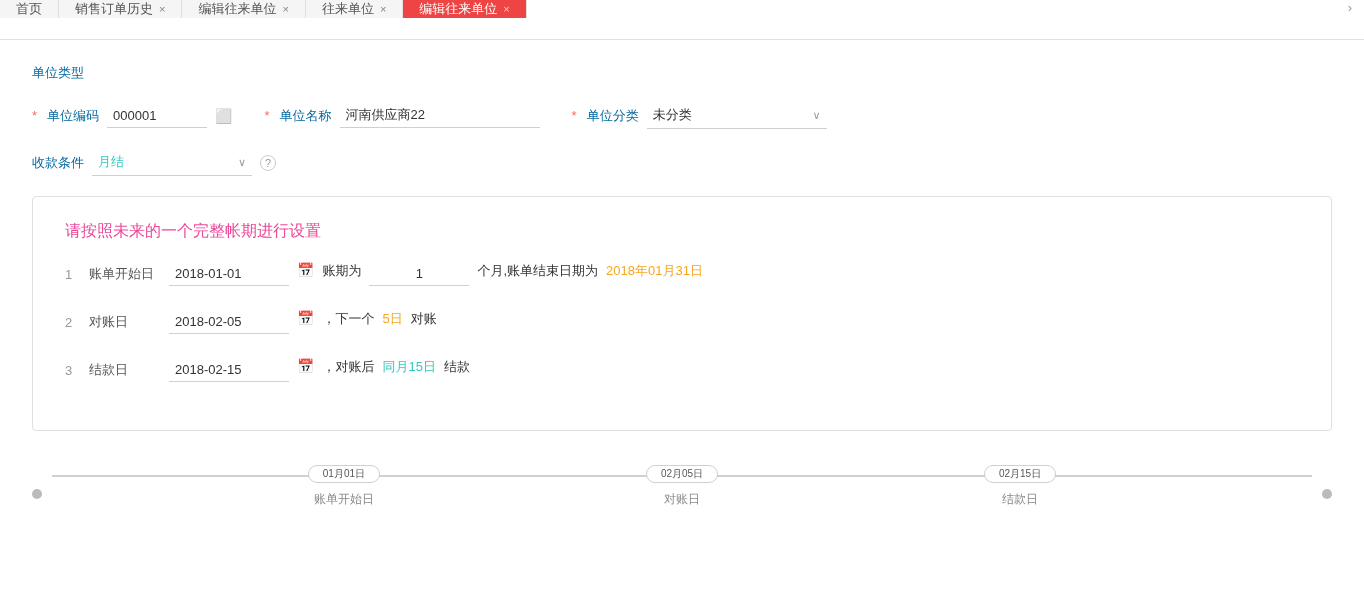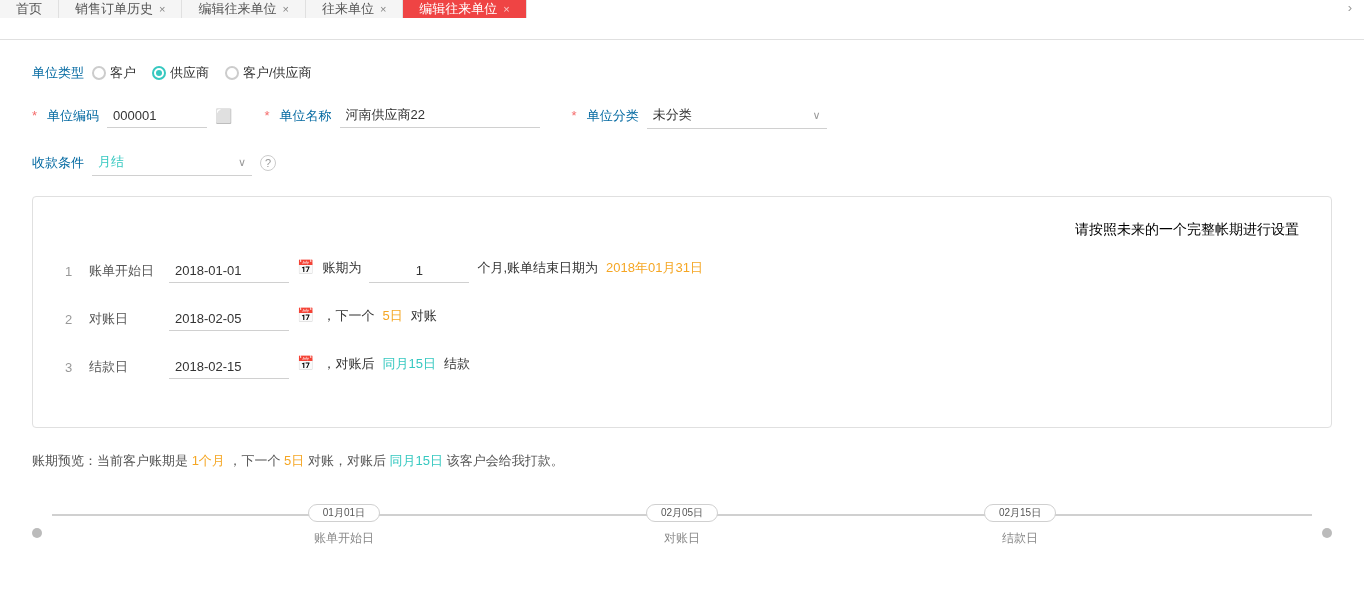--- a/index.html
+++ b/index.html
@@ -130,24 +130,23 @@
     .help-icon { color: #999; cursor: pointer; font-size: 13px; border: 1px solid #ccc; border-radius: 50%; width: 16px; height: 16px; display: inline-flex; align-items: center; justify-content: center; font-size: 11px; }
 
     
     .settings-box {
       border: 1px solid #e0e0e0;
       border-radius: 4px;
       padding: 24px 32px;
       margin-bottom: 24px;
     }
     .settings-title {
-      font-size: 14px;
-      color: #000000;
+      font-size: 16px;
+      color: #ec4899;
       margin-bottom: 20px;
-      text-align: right;
     }
 
     .setting-row {
       display: flex;
       align-items: center;
       margin-bottom: 24px;
       gap: 0;
     }
     .row-num {
       width: 24px;
@@ -260,34 +259,20 @@
     <span class="close-btn">×</span>
   </div>
   <div class="tab-more">›</div>
 </div>
 
 <div class="page-content">
 
   <div class="form-row">
     <div class="form-item">
       <span class="label">单位类型</span>
-      <div class="radio-group">
-        <div class="radio-item">
-          <div class="radio-circle"></div>
-          <span>客户</span>
-        </div>
-        <div class="radio-item">
-          <div class="radio-circle checked"></div>
-          <span>供应商</span>
-        </div>
-        <div class="radio-item">
-          <div class="radio-circle"></div>
-          <span>客户/供应商</span>
-        </div>
-      </div>
     </div>
   </div>
 
   <div class="form-row">
     <div class="form-item">
       <span class="required">*</span>
       <span class="label">单位编码</span>
       <input type="text" class="input-field" style="width: 100px;" value="000001">
       <span style="color:#36c8c0;cursor:pointer;font-size:14px;">⬜</span>
     </div>
@@ -352,29 +337,20 @@
         <input type="text" class="date-input" value="2018-02-15" style="">
         <span class="calendar-icon">📅</span>
         <span>，对账后</span>
         <span class="teal">同月15日</span>
         <span>结款</span>
       </div>
     </div>
 
   </div>
 
-  <div class="preview-text">
-    <span>账期预览：当前客户账期是</span>
-    <span class="orange">1个月</span>
-    <span>，下一个</span>
-    <span class="orange">5日</span>
-    <span>对账，对账后</span>
-    <span class="teal">同月15日</span>
-    <span>该客户会给我打款。</span>
-  </div>
 
   <div class="timeline-container">
     <div class="timeline-line"></div>
     <div class="timeline-items">
 
       <div style="display:flex;align-items:center;margin-top:14px;">
         <div style="width:10px;height:10px;border-radius:50%;background:#bbb;"></div>
       </div>
 
       <div class="timeline-item">

